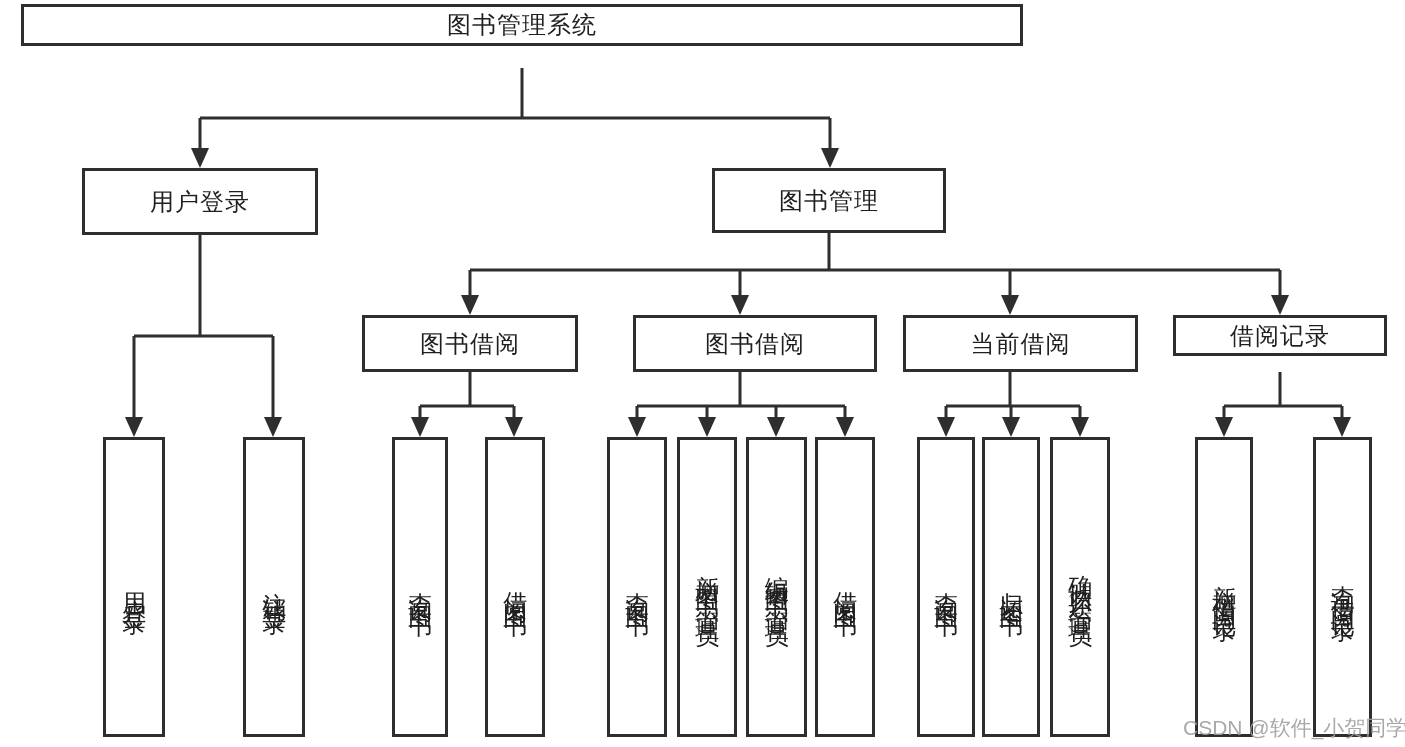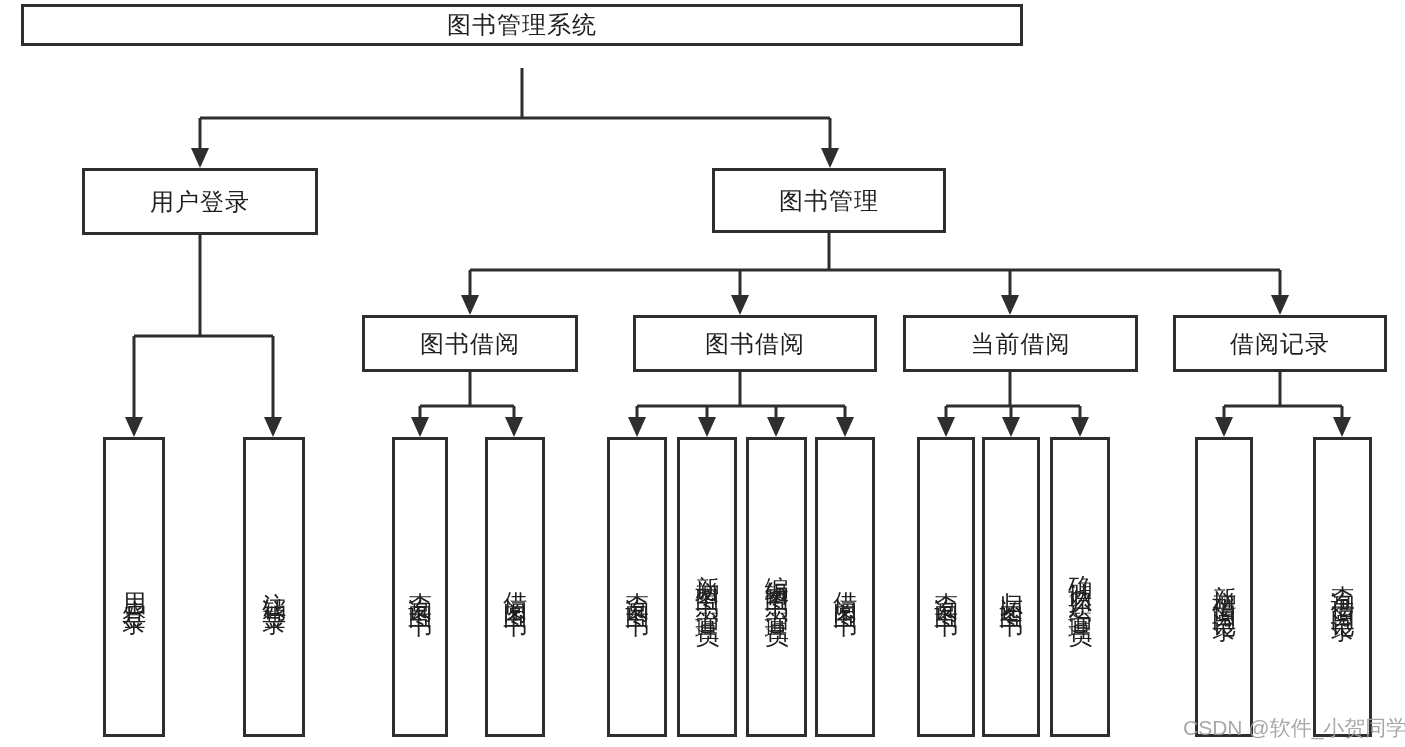--- a/index.html
+++ b/index.html
@@ -107,21 +107,21 @@
 
   <div class="node h-node" style="left:362px; top:315px; width:216px; height:57px;">
     <span>图书借阅</span>
   </div>
   <div class="node h-node" style="left:633px; top:315px; width:244px; height:57px;">
     <span>图书借阅</span>
   </div>
   <div class="node h-node" style="left:903px; top:315px; width:235px; height:57px;">
     <span>当前借阅</span>
   </div>
-  <div class="node h-node" style="left:1173px; top:315px; width:214px; height:57px;">
+  <div class="node h-node" style="left:1173px; top:315px; width:214px; height:41px;">
     <span>借阅记录</span>
   </div>
 
   <div class="node v-node" style="left:103px; top:437px; width:62px; height:300px;">
     <span>用户登录</span>
   </div>
   <div class="node v-node" style="left:243px; top:437px; width:62px; height:300px;">
     <span>注销登录</span>
   </div>
 

